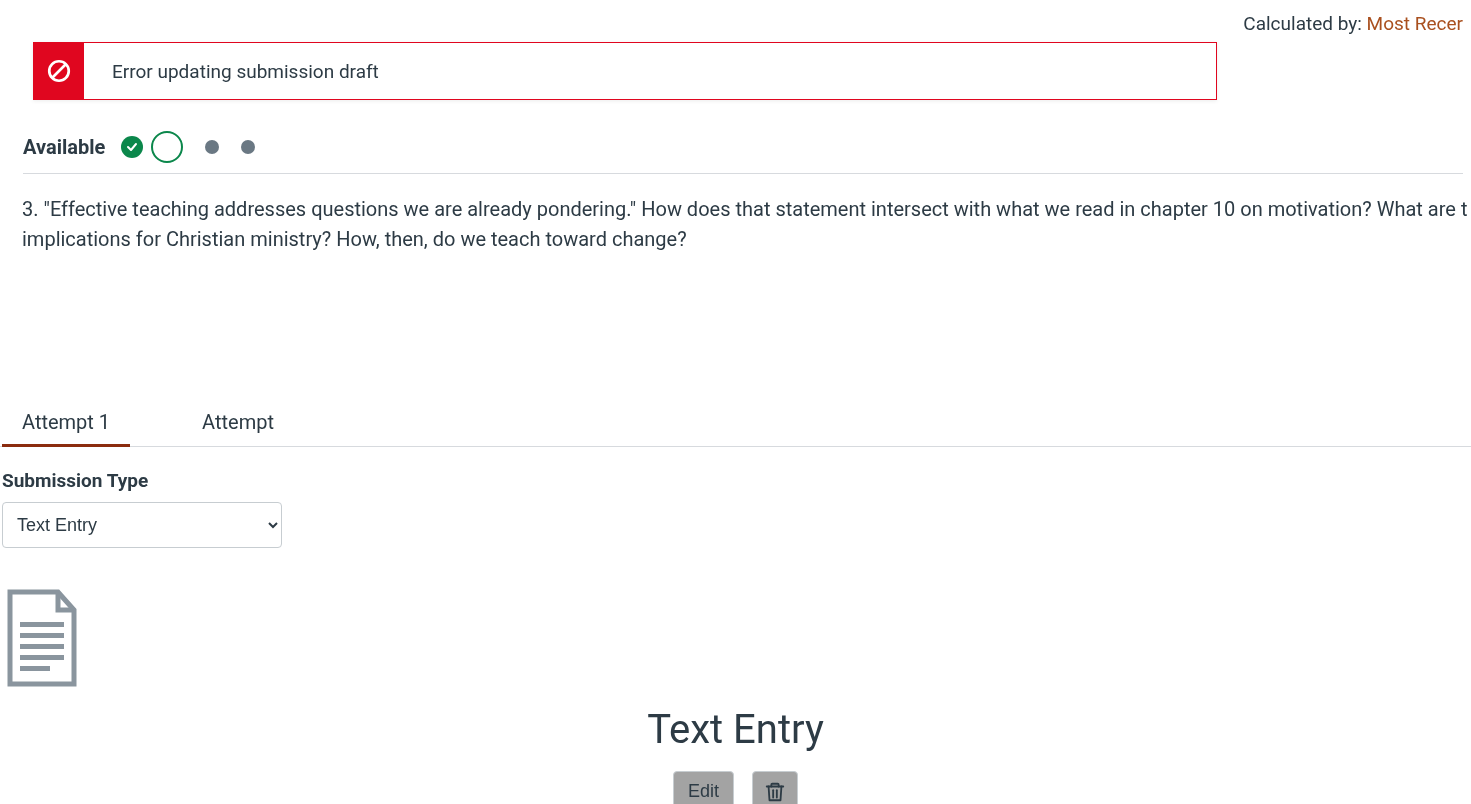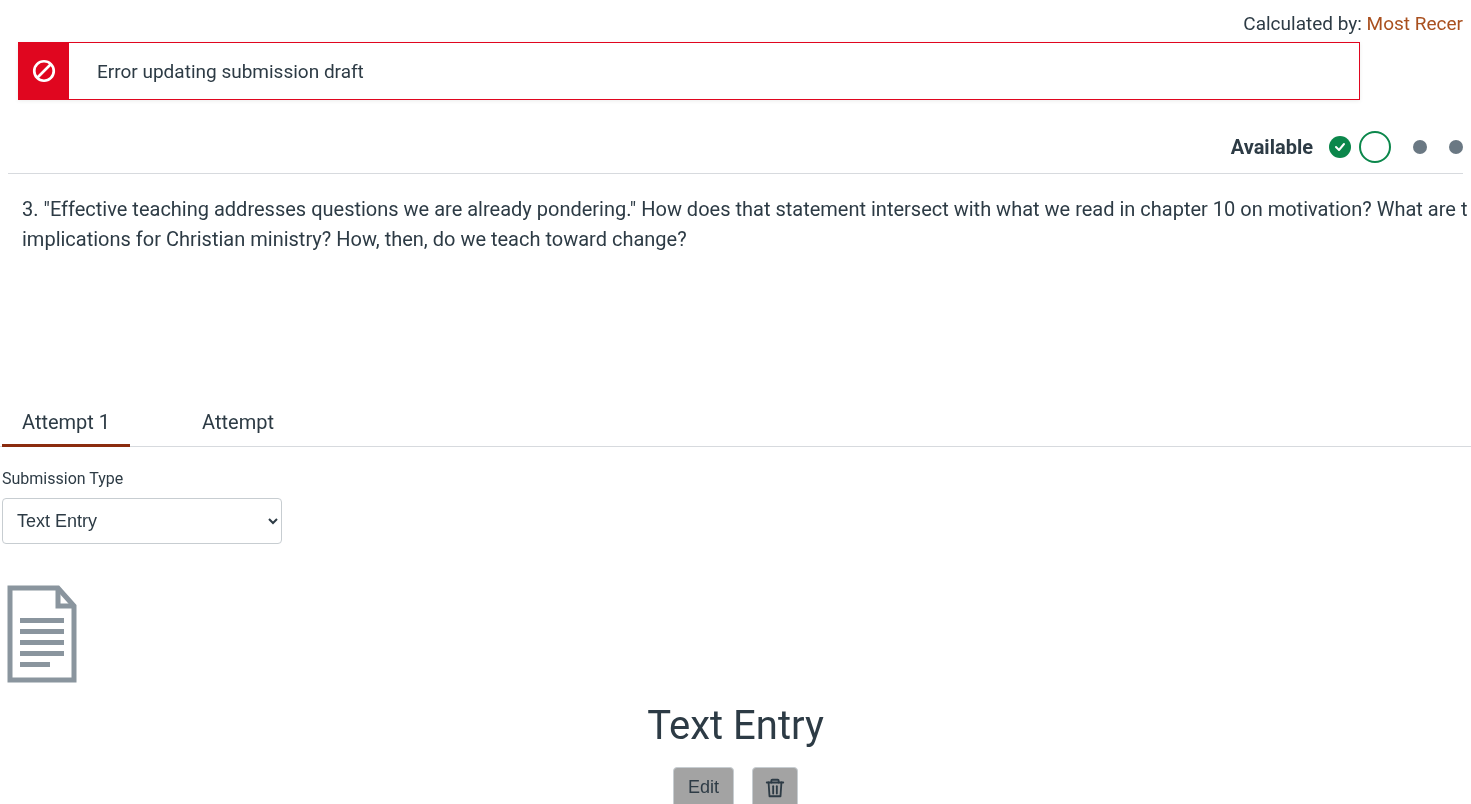--- a/index.html
+++ b/index.html
@@ -5,39 +5,39 @@
   * { box-sizing: border-box; }
   html, body { margin:0; padding:0; }
   body {
     font-family: -apple-system, BlinkMacSystemFont, "Segoe UI", Roboto, "Helvetica Neue", Arial, sans-serif;
     color:#2d3b45;
     font-size:16px;
     width:1471px;
     overflow:hidden;
     background:#fff;
   }
-  .top-area { position:relative; padding:8px; }
+  .top-area { position:relative; padding:8px;margin-left:15px; }
   .calc-line {
     text-align:right;
     padding: 4px 0 0 0;
     font-size:19px;
     color:#2d3b45;
   }
   .calc-link { color:#a9501f; text-decoration:none; }
   .due-line {
     font-size:28px;
     color:#2d3b45;
     padding: 4px 0 8px 18px;
     line-height:1.2;
   }
   .alert {
     position:absolute;
     left:18px;
     top:42px;
-    width:1342px;
+    width:1184px;
     height:58px;
     border:1px solid #E0061F;
     background:#ffffff;
     display:flex;
     align-items:stretch;
     box-shadow:0 1px 4px rgba(0,0,0,0.08);
     z-index:10;
   }
   .alert-icon-box {
     width:50px;
@@ -50,21 +50,21 @@
   .alert-text {
     display:flex;
     align-items:center;
     padding:0 28px;
     font-size:19px;
     color:#2d3b45;
   }
   .status-row {
     display:flex;
     align-items:center;
-    justify-content:flex-end;
+    justify-content:flex-start;
     gap:8px;
     padding: 50px 0 10px 0;
     border-bottom:1px solid #d7dade;
   }
   .available-label { font-size:20px; font-weight:700; margin-right:8px;}
   .step-circle { display:inline-flex; align-items:center; justify-content:center; }
   .check-circle {
     width:22px; height:22px; border-radius:50%;
     background:#0B874B; display:flex; align-items:center; justify-content:center;
   }
@@ -96,22 +96,22 @@
   .tab {
     font-size:20px;
     color:#2d3b45;
     padding: 6px 20px 10px 20px;
     cursor:pointer;
     border-bottom:3px solid transparent;
     margin-bottom:-1px;
   }
   .tab.active { border-bottom:3px solid #8B2C0F; }
   .subtype-label {
-    font-size:16px;
-    font-weight:400;
+    font-size:19px;
+    font-weight:700;
     padding: 22px 0 10px 2px;
   }
   .select-wrap { padding-left:2px; }
   select.sub-select {
     width:280px;
     height:46px;
     font-size:18px;
     padding:6px 10px;
     border:1px solid #c7cdd1;
     border-radius:4px;

